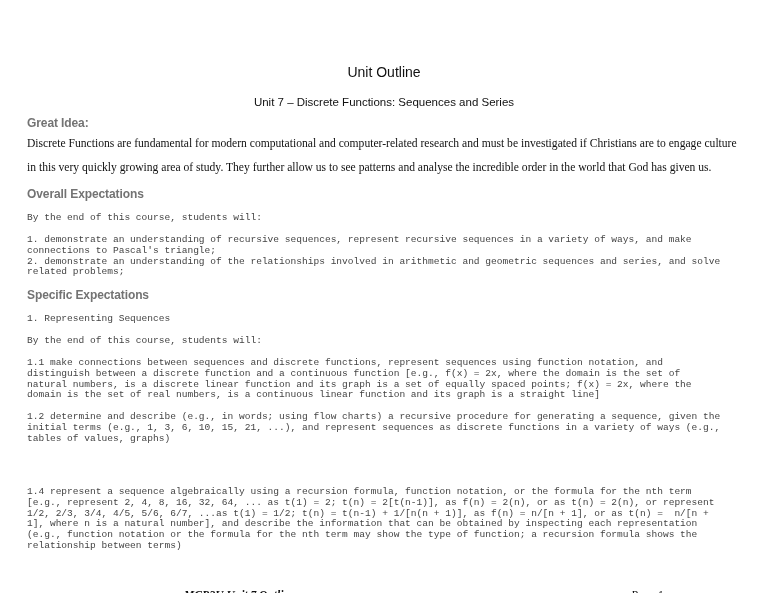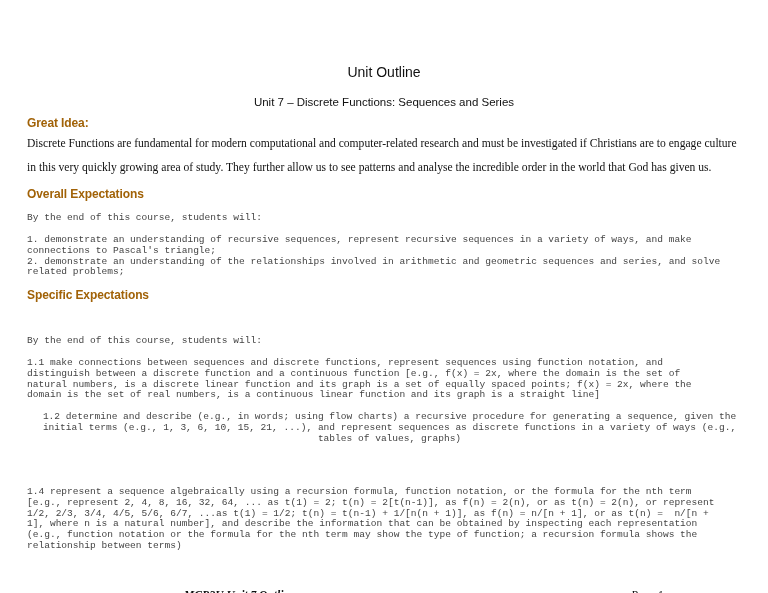--- a/index.html
+++ b/index.html
@@ -32,21 +32,21 @@
     .hdr-title { top: 27px; font-size: 14px; }
     .hdr-course { top: 42px; font-size: 14px; font-weight: bold; }
     .hdr-unit { top: 59px; font-size: 11.5px; }
 
     .sec-head {
       position: absolute;
       left: 27px;
       font-family: "Liberation Sans", sans-serif;
       font-weight: bold;
       font-size: 12px;
-      color: #a16207;
+      color: #737373;
       letter-spacing: -0.1px;
     }
     .great-body {
       position: absolute;
       left: 27px;
       top: 95px;
       width: 720px;
       font-family: "Liberation Serif", serif;
       font-size: 11.6px;
       line-height: 24px;
@@ -93,26 +93,27 @@
   <div class="great-body">Discrete Functions are fundamental for modern computational and computer-related research and must be investigated if Christians are to engage culture in this very quickly growing area of study.  They further allow us to see patterns and analyse the incredible order in the world that God has given us.</div>
 
   <div class="sec-head" style="top:150px;">Overall Expectations</div>
   <div class="mono" style="top:176px;">By the end of this course, students will:</div>
   <div class="mono" style="top:198px;">1. demonstrate an understanding of recursive sequences, represent recursive sequences in a variety of ways, and make
 connections to Pascal's triangle;
 2. demonstrate an understanding of the relationships involved in arithmetic and geometric sequences and series, and solve
 related problems;</div>
 
   <div class="sec-head" style="top:251px;">Specific Expectations</div>
+  <div class="mono" style="top:277px;">1. Representing Sequences</div>
   <div class="mono" style="top:299px;">By the end of this course, students will:</div>
   <div class="mono" style="top:321px;">1.1 make connections between sequences and discrete functions, represent sequences using function notation, and
 distinguish between a discrete function and a continuous function [e.g., f(x) = 2x, where the domain is the set of
 natural numbers, is a discrete linear function and its graph is a set of equally spaced points; f(x) = 2x, where the
 domain is the set of real numbers, is a continuous linear function and its graph is a straight line]</div>
-  <div class="mono" style="top:375px;text-align:center;">1.2 determine and describe (e.g., in words; using flow charts) a recursive procedure for generating a sequence, given the
+  <div class="mono" style="top:375px;">1.2 determine and describe (e.g., in words; using flow charts) a recursive procedure for generating a sequence, given the
 initial terms (e.g., 1, 3, 6, 10, 15, 21, ...), and represent sequences as discrete functions in a variety of ways (e.g.,
 tables of values, graphs)</div>
   <div class="mono" style="top:450px;">1.4 represent a sequence algebraically using a recursion formula, function notation, or the formula for the nth term
 [e.g., represent 2, 4, 8, 16, 32, 64, ... as t(1) = 2; t(n) = 2[t(n-1)], as f(n) = 2(n), or as t(n) = 2(n), or represent
 1/2, 2/3, 3/4, 4/5, 5/6, 6/7, ...as t(1) = 1/2; t(n) = t(n-1) + 1/[n(n + 1)], as f(n) = n/[n + 1], or as t(n) =  n/[n +
 1], where n is a natural number], and describe the information that can be obtained by inspecting each representation
 (e.g., function notation or the formula for the nth term may show the type of function; a recursion formula shows the
 relationship between terms)</div>
 
   <div class="footer-left">MCR3U Unit 7 Outline</div>

